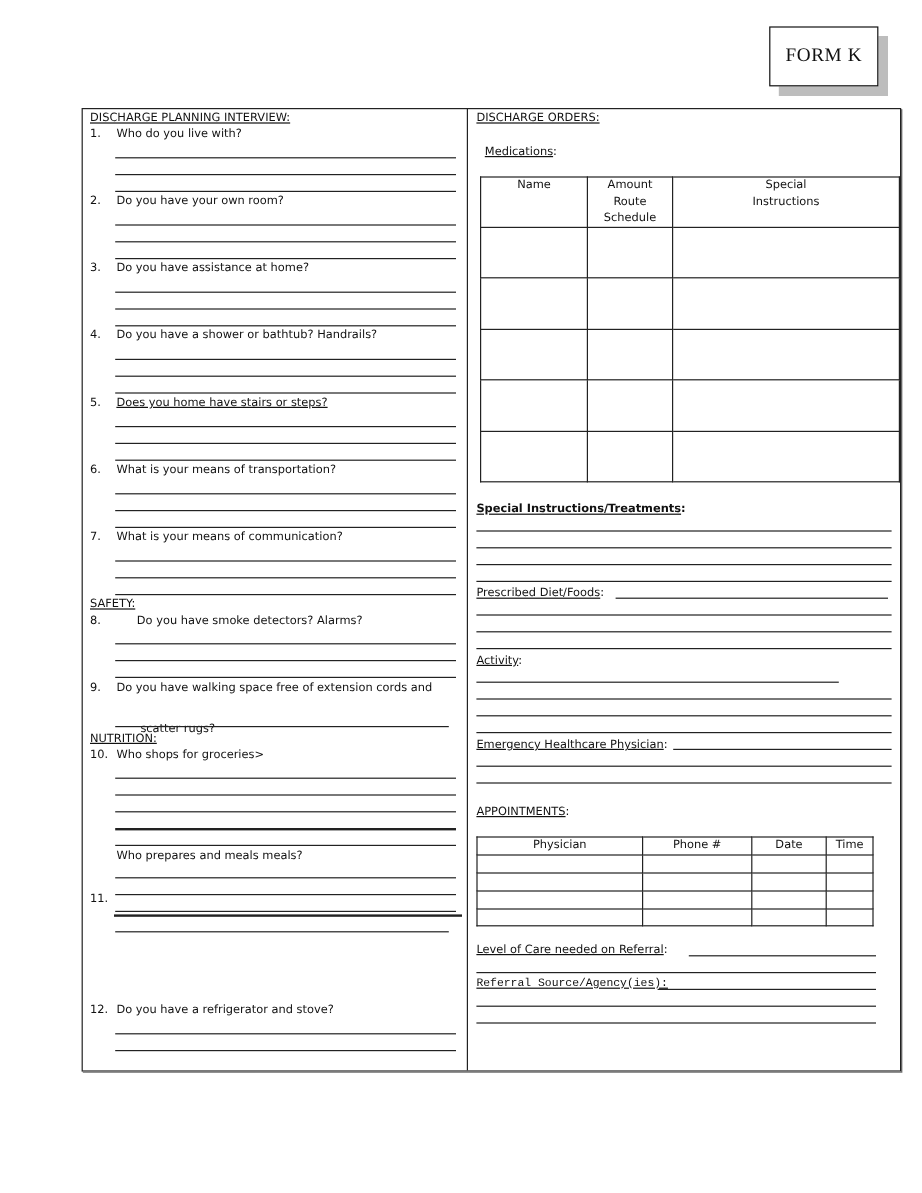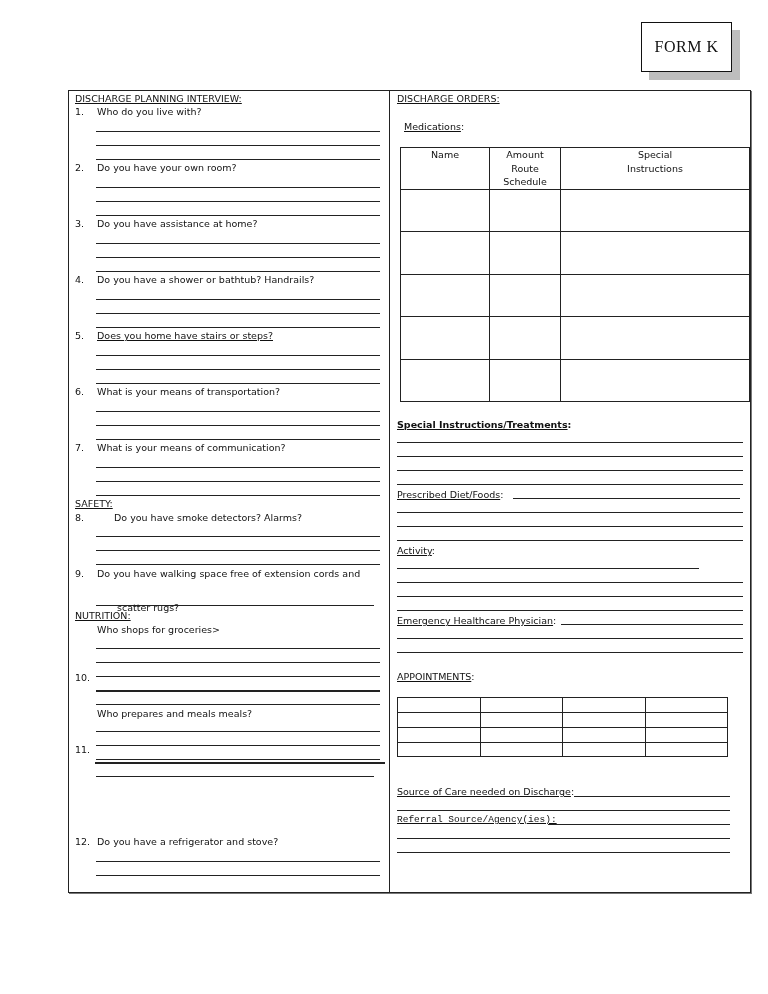--- a/index.html
+++ b/index.html
@@ -83,21 +83,21 @@
   <div class="hline" style="left:96px; top:550px; width:284px;"></div>
   <div class="hline" style="left:96px; top:564px; width:284px;"></div>
 
   <span class="txt" style="left:75px; top:568px;">9.</span>
   <span class="txt" style="left:97px; top:568px;">Do you have walking space free of extension cords and</span>
   <span class="txt" style="left:97px; top:602px;margin-left:20px;">scatter rugs?</span>
   <div class="hline" style="left:96px; top:605px; width:278px;"></div>
 
   <span class="txt u" style="left:75px; top:610px;">NUTRITION:</span>
 
-  <span class="txt" style="left:75px; top:624px;margin-top:48px;">10.</span>
+  <span class="txt" style="left:75px; top:624px;">10.</span>
   <span class="txt" style="left:97px; top:624px;">Who shops for groceries&gt;</span>
   <div class="hline" style="left:96px; top:648px; width:284px;"></div>
   <div class="hline" style="left:96px; top:662px; width:284px;"></div>
   <div class="hline" style="left:96px; top:676px; width:284px;"></div>
   <div class="hline" style="left:96px; top:690px; width:284px; border-top-width:2px;"></div>
   <div class="hline" style="left:96px; top:704px; width:284px;"></div>
 
   <span class="txt" style="left:75px; top:744px;">11.</span>
   <span class="txt" style="left:97px; top:708px;">Who prepares and meals meals?</span>
   <div class="hline" style="left:96px; top:731px; width:284px;"></div>
@@ -181,20 +181,26 @@
 
   <span class="txt" style="left:397px; top:615px;"><span class="u">Emergency Healthcare Physician</span><span>:</span></span>
   <div class="hline" style="left:561px; top:624px; width:182px;"></div>
   <div class="hline" style="left:397px; top:638px; width:346px;"></div>
   <div class="hline" style="left:397px; top:652px; width:346px;"></div>
 
   <span class="txt" style="left:397px; top:671px;"><span class="u">APPOINTMENTS</span><span>:</span></span>
 
   <table class="grid" style="left:397px; top:697px; width:331px;">
     <tbody>
+        <tr style="height:15px;">
+      <th style="width:137px; vertical-align:middle;">Physician</th>
+      <th style="width:90px; vertical-align:middle;">Phone #</th>
+      <th style="width:61px; vertical-align:middle;">Date</th>
+      <th style="vertical-align:middle;">Time</th>
+    </tr>
     <tr style="height:15px;">
           <td></td>
           <td></td>
           <td></td>
           <td></td>
         </tr>
     <tr style="height:15px;">
           <td></td>
           <td></td>
           <td></td>
@@ -208,21 +214,21 @@
         </tr>
     <tr style="height:14px;">
           <td></td>
           <td></td>
           <td></td>
           <td></td>
         </tr>
   </tbody>
     </table>
 
-  <span class="txt" style="left:397px; top:786px;"><span class="u">Source of Care needed on Discharge</span><span>:</span></span>
+  <span class="txt" style="left:397px; top:786px;"><span class="u">Level of Care needed on Referral</span><span>:</span></span>
   <div class="hline" style="left:574px; top:796px; width:156px;"></div>
   <div class="hline" style="left:397px; top:810px; width:333px;"></div>
 
   <span class="txt u" style="left:397px; top:814px;font-family:Liberation Mono, monospace;">Referral Source/Agency(ies):</span>
   <div class="hline" style="left:548px; top:824px; width:182px;"></div>
   <div class="hline" style="left:397px; top:838px; width:333px;"></div>
   <div class="hline" style="left:397px; top:852px; width:333px;"></div>
 </div>
 
 </body></html>

